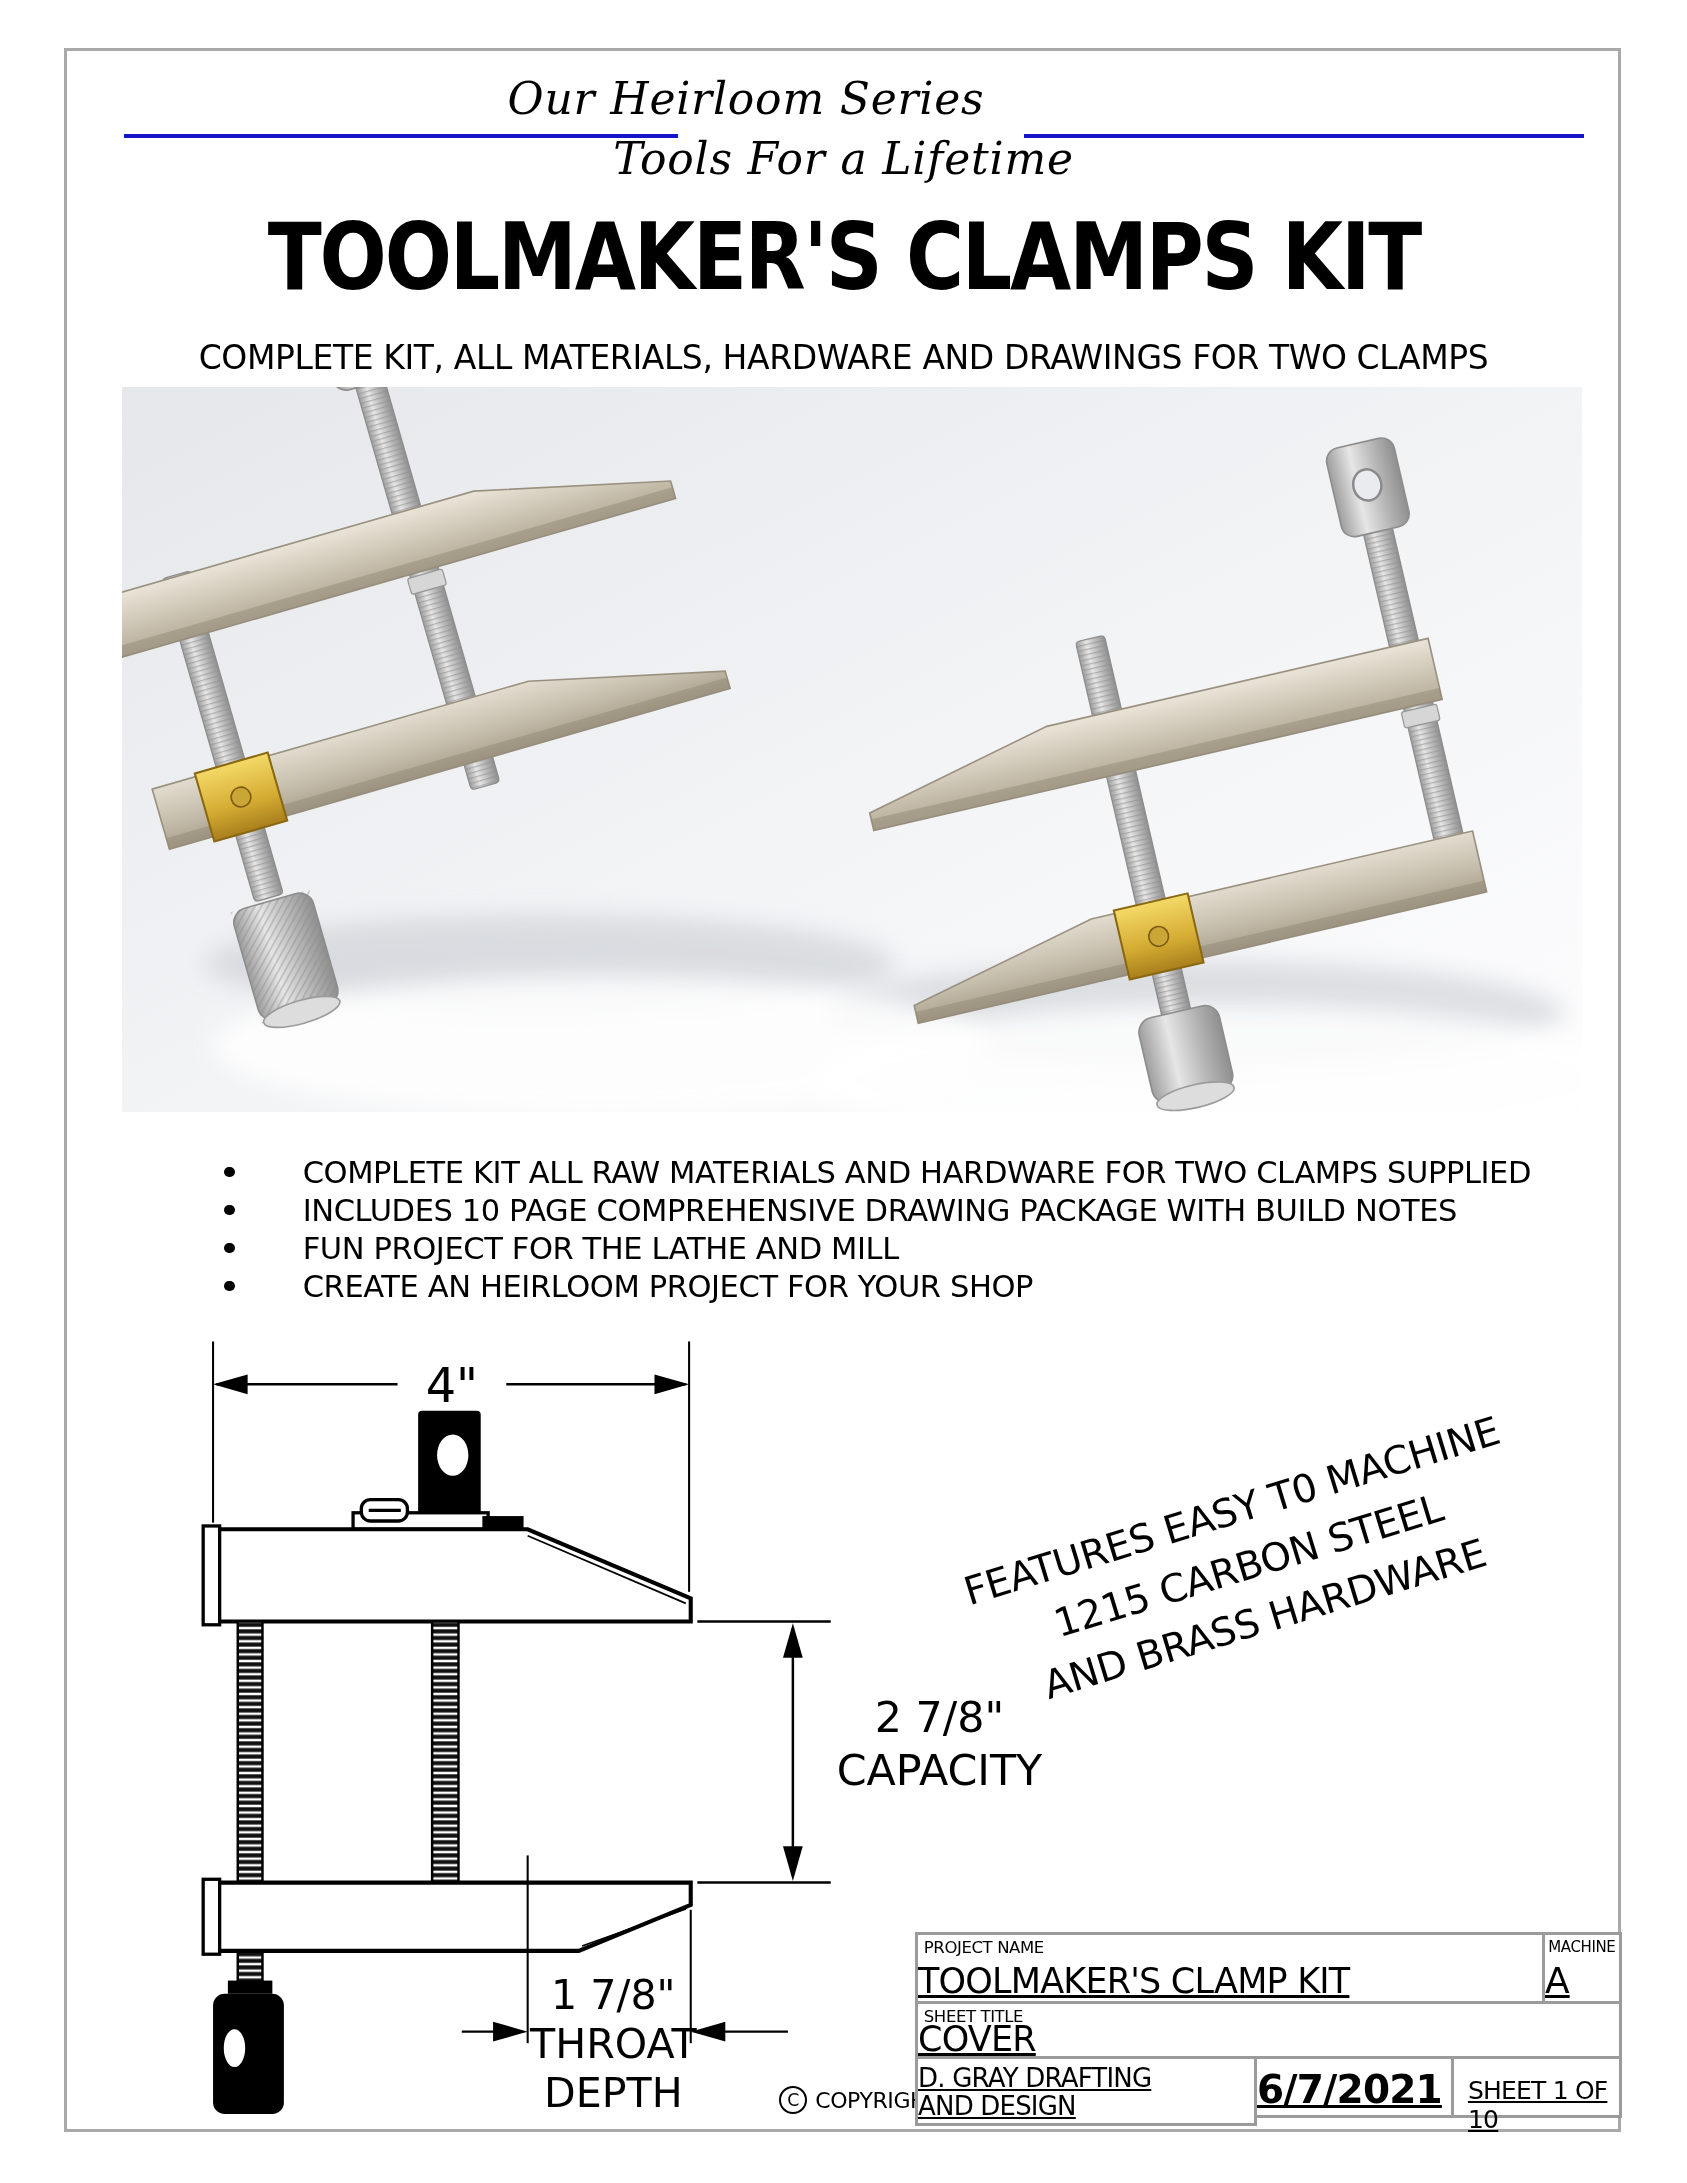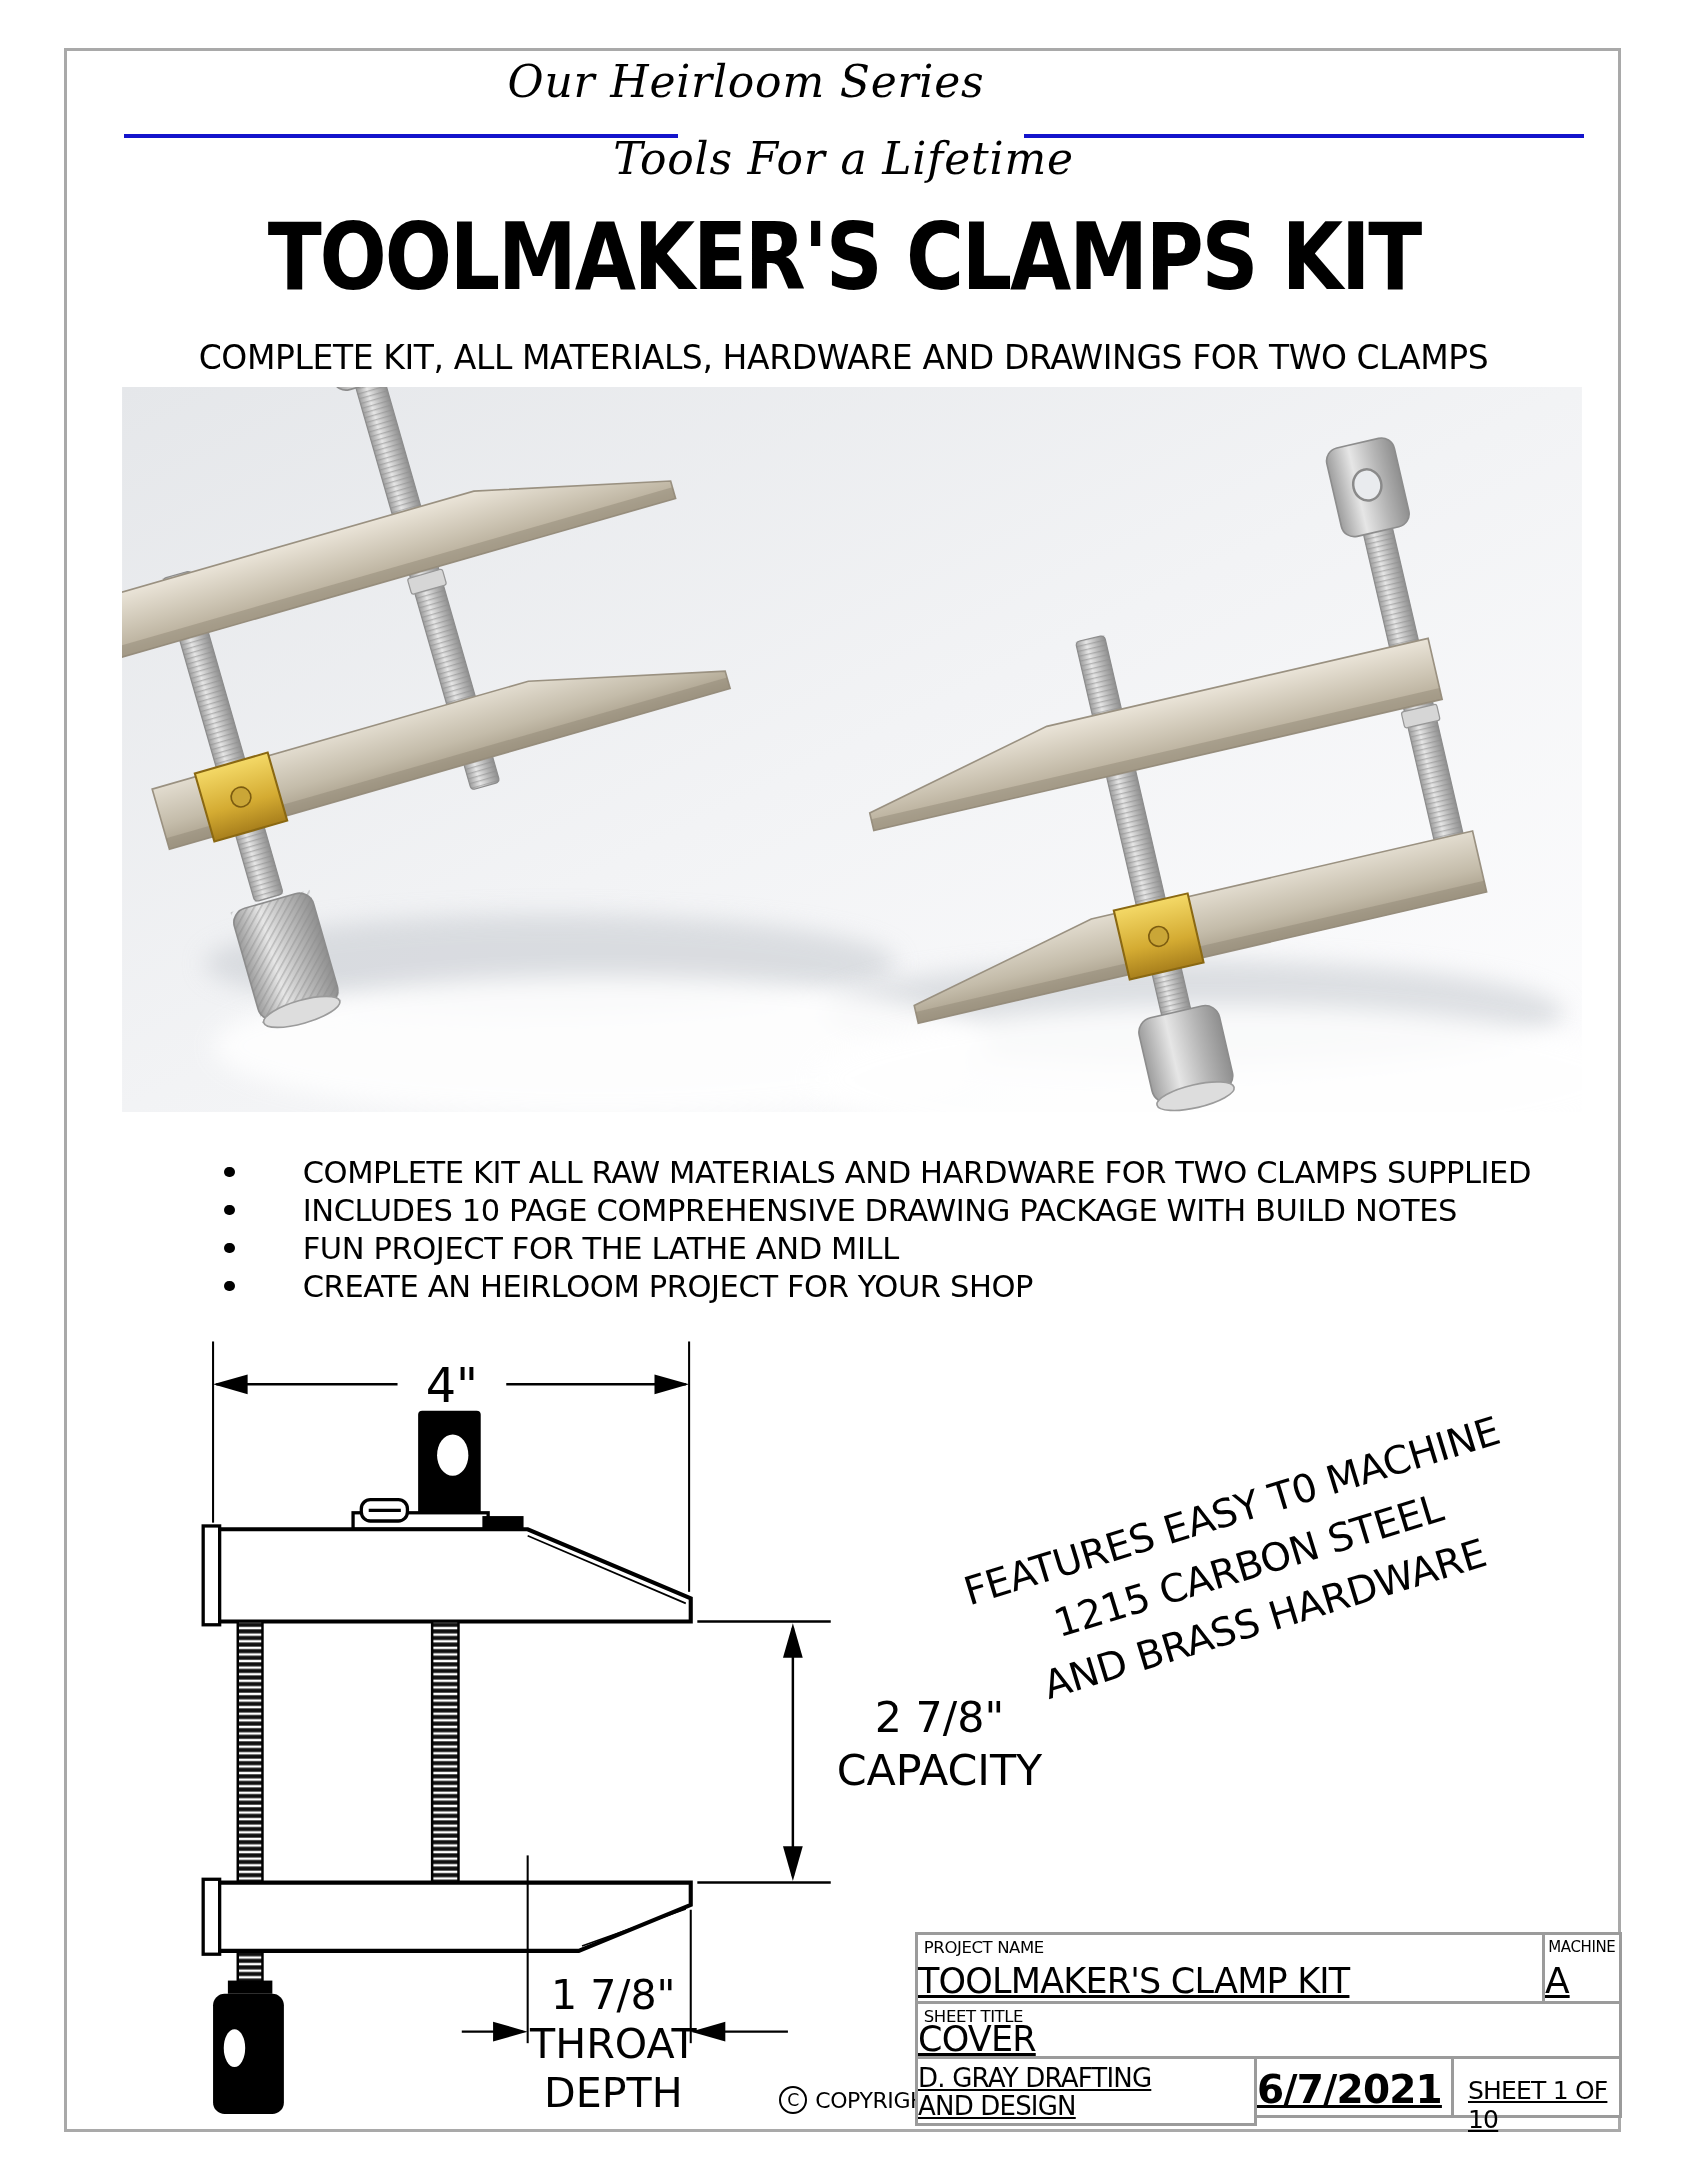--- a/index.html
+++ b/index.html
@@ -3,21 +3,21 @@
 <meta charset="utf-8">
 <style>
   html,body{margin:0;padding:0;}
   body{
     width:1687px;height:2183px;background:#ffffff;position:relative;overflow:hidden;
     font-family:"DejaVu Sans","Liberation Sans",sans-serif;color:#000;
   }
   .page-border{position:absolute;left:64px;top:48px;width:1557px;height:2084px;
     border:3.3px solid #a9a9a9;box-sizing:border-box;}
   
-  .series-1{position:absolute;top:56px;left:0;width:1492px;text-align:center;
+  .series-1{position:absolute;top:73px;left:0;width:1492px;text-align:center;
     font-family:"DejaVu Serif","Liberation Serif",serif;font-style:italic;
     font-size:44px;letter-spacing:0.8px;}
   .rule{position:absolute;top:134px;height:4.1px;background:#1414cc;}
   .rule-left{left:124px;width:554px;}
   .rule-right{left:1024px;width:560px;}
   .series-2{position:absolute;top:133px;left:0;width:1687px;text-align:center;
     font-family:"DejaVu Serif","Liberation Serif",serif;font-style:italic;
     font-size:44px;letter-spacing:0.8px;}
   .title-wrap{position:absolute;top:204px;left:0;width:1687px;text-align:center;}
   .title-wrap h1{display:inline-block;margin:0;font-size:92px;font-weight:bold;

